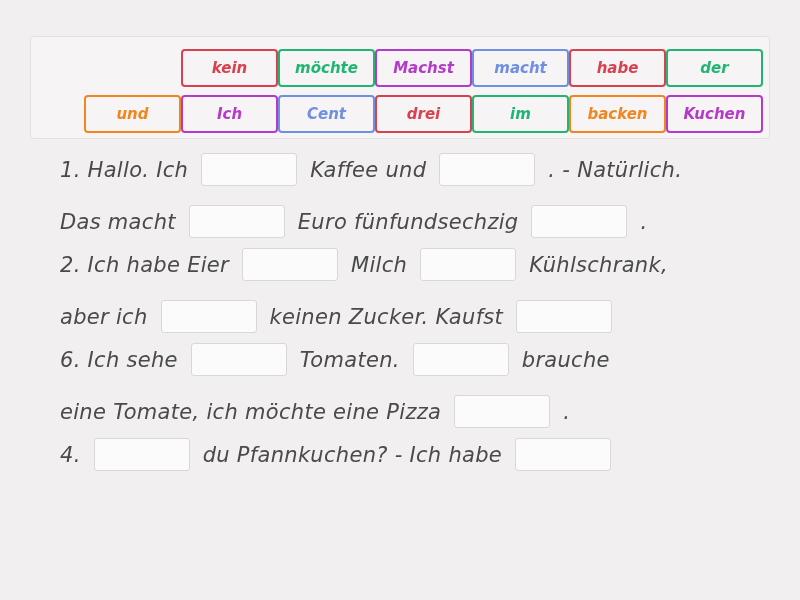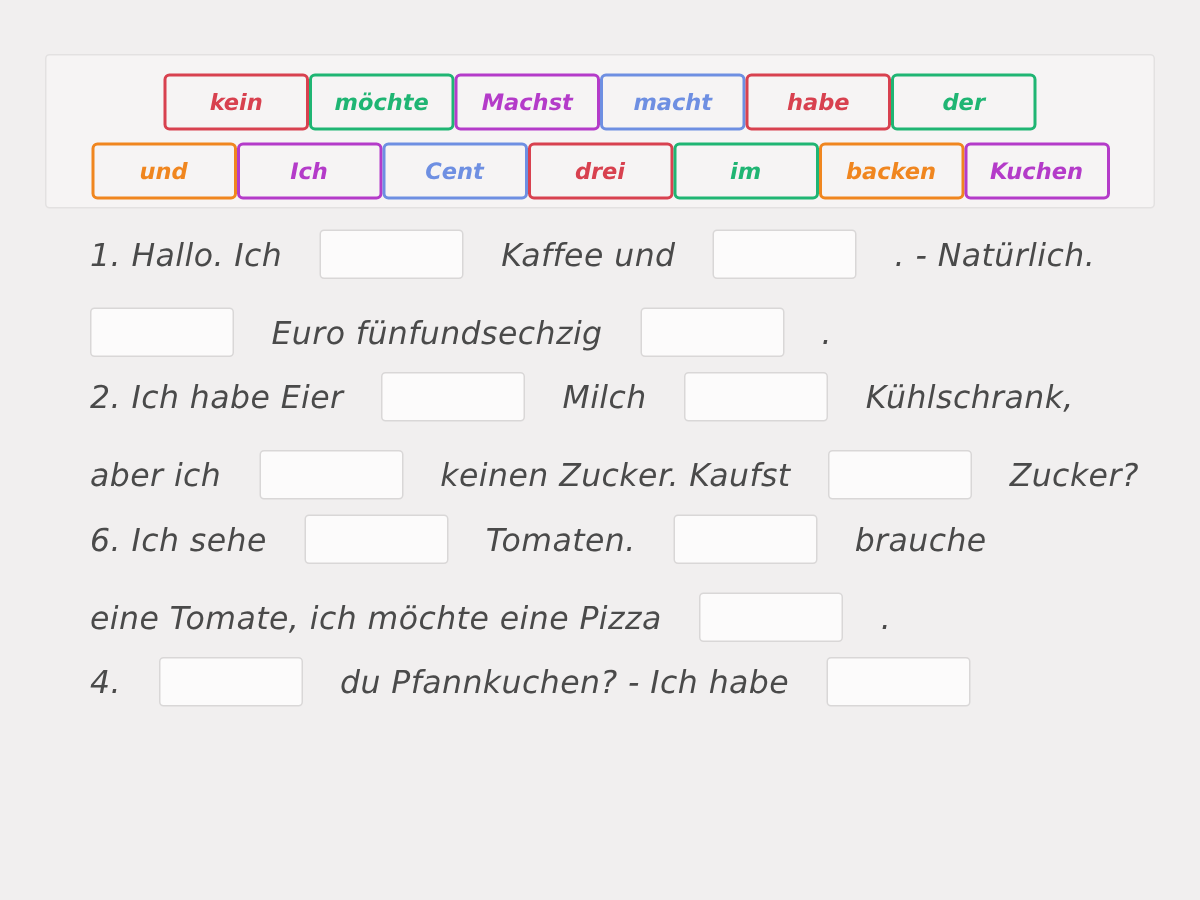--- a/index.html
+++ b/index.html
@@ -15,40 +15,40 @@
   .word-bank{
     width:740px;
     margin:36px auto 0;
     background:var(--panel_bg);
     border:1px solid var(--panel_border);
     border-radius:3px;
     padding:12px 6px 5px;
   }
   .bank-row{
     display:flex;
-    justify-content:center;
+    justify-content:flex-end;
     margin-bottom:8px;
   }
   .bank-row:last-child{margin-bottom:0;}
   .tile{
     width:97px; height:38px;
     display:flex; align-items:center; justify-content:center;
     border:2px solid var(--tc,#999);
     border-radius:4px;
     color:var(--tc,#999);
     background:var(--panel_bg);
     font-style:italic; font-weight:bold; font-size:15px;
     cursor:pointer;
     user-select:none;
   }
   .sentences{
     margin:14px 0 0 60px;
   }
   .line{
-    display:flex; align-items:center; gap:25px;
+    display:flex; align-items:center; gap:13px;
     height:33px;
   }
   .line:nth-child(odd){margin-bottom:19px;}
   .line:nth-child(even){margin-bottom:10px;}
   .txt{
     font-style:italic;
     font-size:21px;
     color:var(--text);
     letter-spacing:0.3px;
     white-space:nowrap;
@@ -85,38 +85,38 @@
   </div>
 <div class="sentences">
     <div class="line">
       <span class="txt">1. Hallo. Ich</span>
       <span class="blank"></span>
       <span class="txt">Kaffee und</span>
       <span class="blank"></span>
       <span class="txt">. - Natürlich.</span>
     </div>
     <div class="line">
+      <span class="txt">Das macht</span>
       <span class="blank"></span>
       <span class="txt">Euro fünfundsechzig</span>
       <span class="blank"></span>
       <span class="txt">.</span>
     </div>
     <div class="line">
       <span class="txt">2. Ich habe Eier</span>
       <span class="blank"></span>
       <span class="txt">Milch</span>
       <span class="blank"></span>
       <span class="txt">Kühlschrank,</span>
     </div>
     <div class="line">
       <span class="txt">aber ich</span>
       <span class="blank"></span>
       <span class="txt">keinen Zucker. Kaufst</span>
       <span class="blank"></span>
-      <span class="txt">Zucker?</span>
     </div>
     <div class="line">
       <span class="txt">6. Ich sehe</span>
       <span class="blank"></span>
       <span class="txt">Tomaten.</span>
       <span class="blank"></span>
       <span class="txt">brauche</span>
     </div>
     <div class="line">
       <span class="txt">eine Tomate, ich möchte eine Pizza</span>

